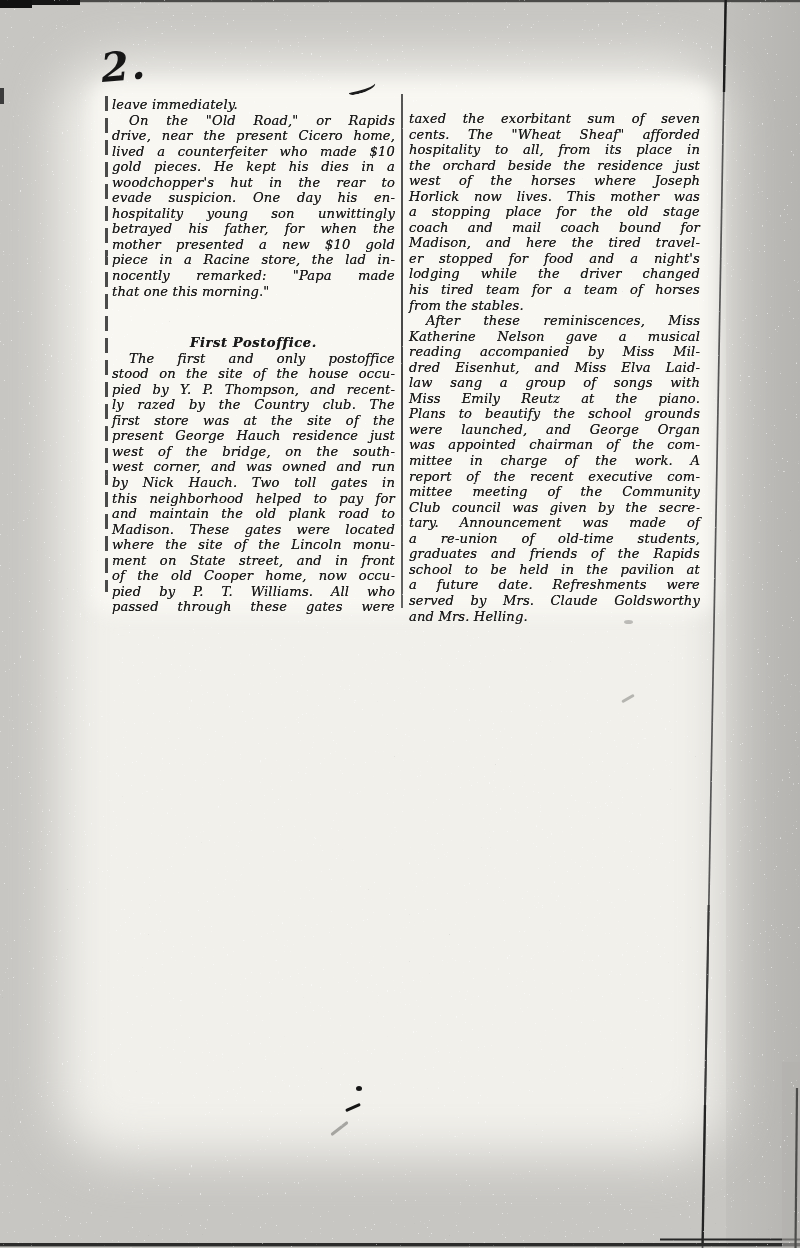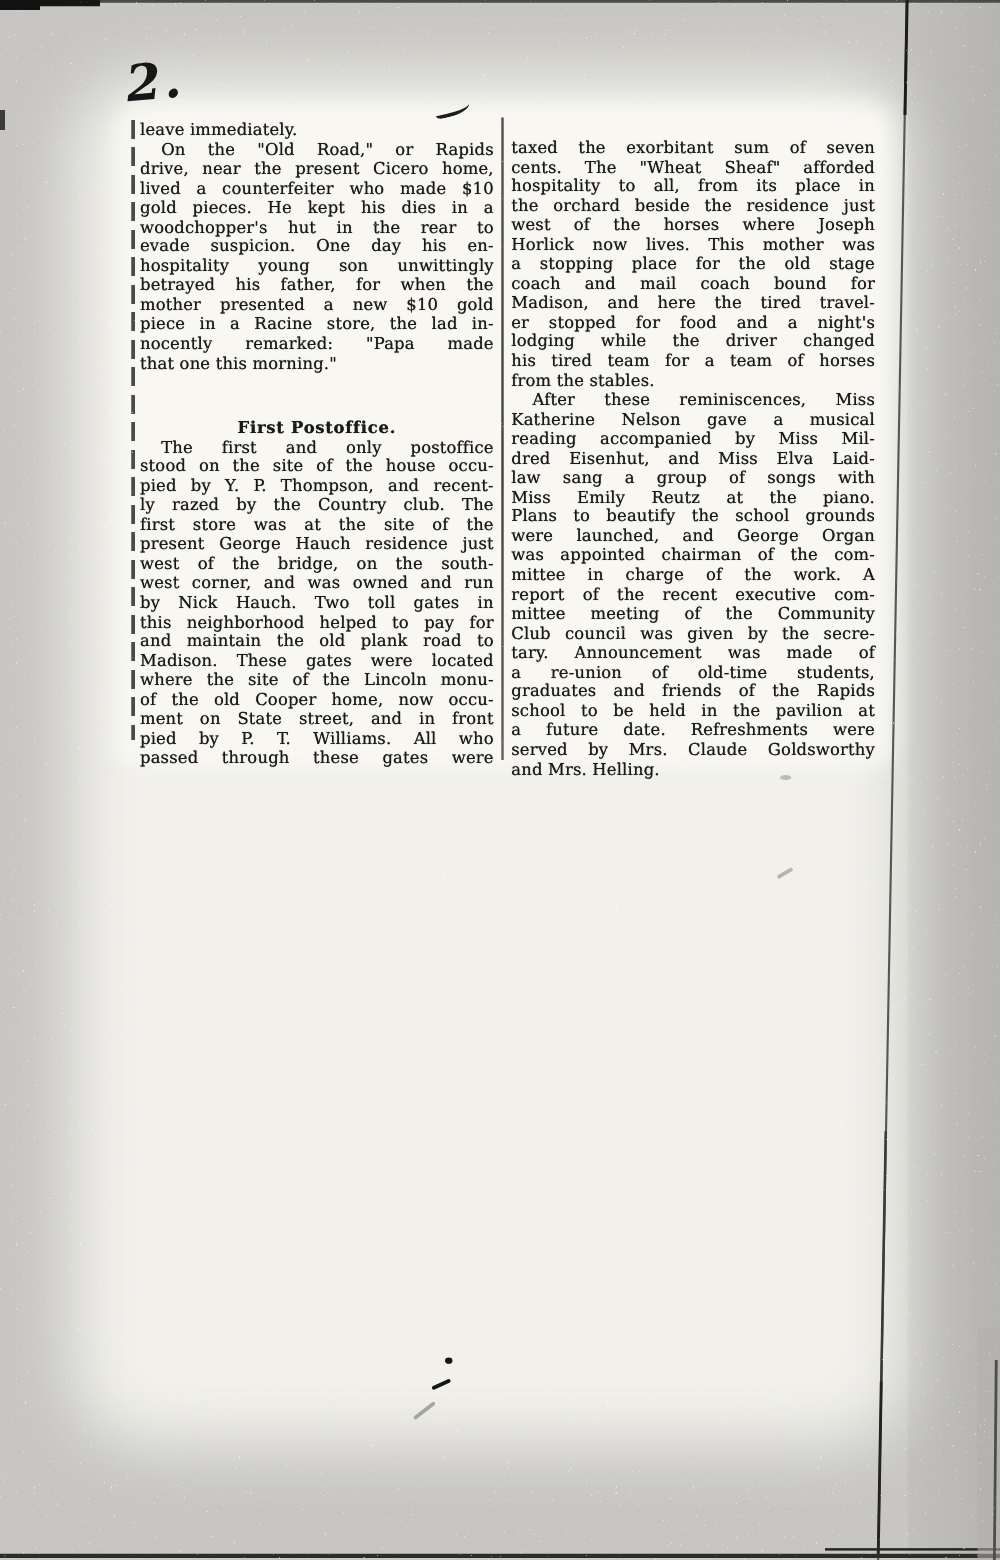--- a/index.html
+++ b/index.html
@@ -21,20 +21,21 @@
   }
   .right-margin-shade{
     position:absolute;left:726px;top:0;width:74px;height:1248px;
     background:linear-gradient(to right, rgba(0,0,0,0.03), rgba(0,0,0,0.09));
   }
   .clipping{position:absolute;left:0;top:0;width:800px;height:640px;}
   .col{
     position:absolute;color:#191919;font-size:13.1px;line-height:15.55px;
     letter-spacing:0.15px;
     text-shadow:0 0 0.55px rgba(25,25,25,0.85);
+    font-style:italic;
   }
   .col-left{left:112px;top:97px;width:283px;}
   .col-right{left:409px;top:99px;width:291px;margin-top:12px;}
   .line{text-align:justify;text-align-last:justify;}
   .line.end{text-align:left;text-align-last:left;}
   .line.indent{text-indent:17px;}
   .line.heading{
     font-weight:bold;text-align:center;text-align-last:center;
     letter-spacing:0.6px;
     margin-top:36px;
@@ -107,22 +108,22 @@
         <div class="line justify">ly razed by the Country club. The</div>
         <div class="line justify">first store was at the site of the</div>
         <div class="line justify">present George Hauch residence just</div>
         <div class="line justify">west of the bridge, on the south-</div>
         <div class="line justify">west corner, and was owned and run</div>
         <div class="line justify">by Nick Hauch. Two toll gates in</div>
         <div class="line justify">this neighborhood helped to pay for</div>
         <div class="line justify">and maintain the old plank road to</div>
         <div class="line justify">Madison. These gates were located</div>
         <div class="line justify">where the site of the Lincoln monu-</div>
+        <div class="line justify">ment on State street, and in front</div>
         <div class="line justify">of the old Cooper home, now occu-</div>
-        <div class="line justify">ment on State street, and in front</div>
         <div class="line justify">pied by P. T. Williams. All who</div>
         <div class="line justify">passed through these gates were</div>
       </div>
     <div class="col col-right">
         <div class="line justify">taxed the exorbitant sum of seven</div>
         <div class="line justify">cents. The "Wheat Sheaf" afforded</div>
         <div class="line justify">hospitality to all, from its place in</div>
         <div class="line justify">the orchard beside the residence just</div>
         <div class="line justify">west of the horses where Joseph</div>
         <div class="line justify">Horlick now lives. This mother was</div>

